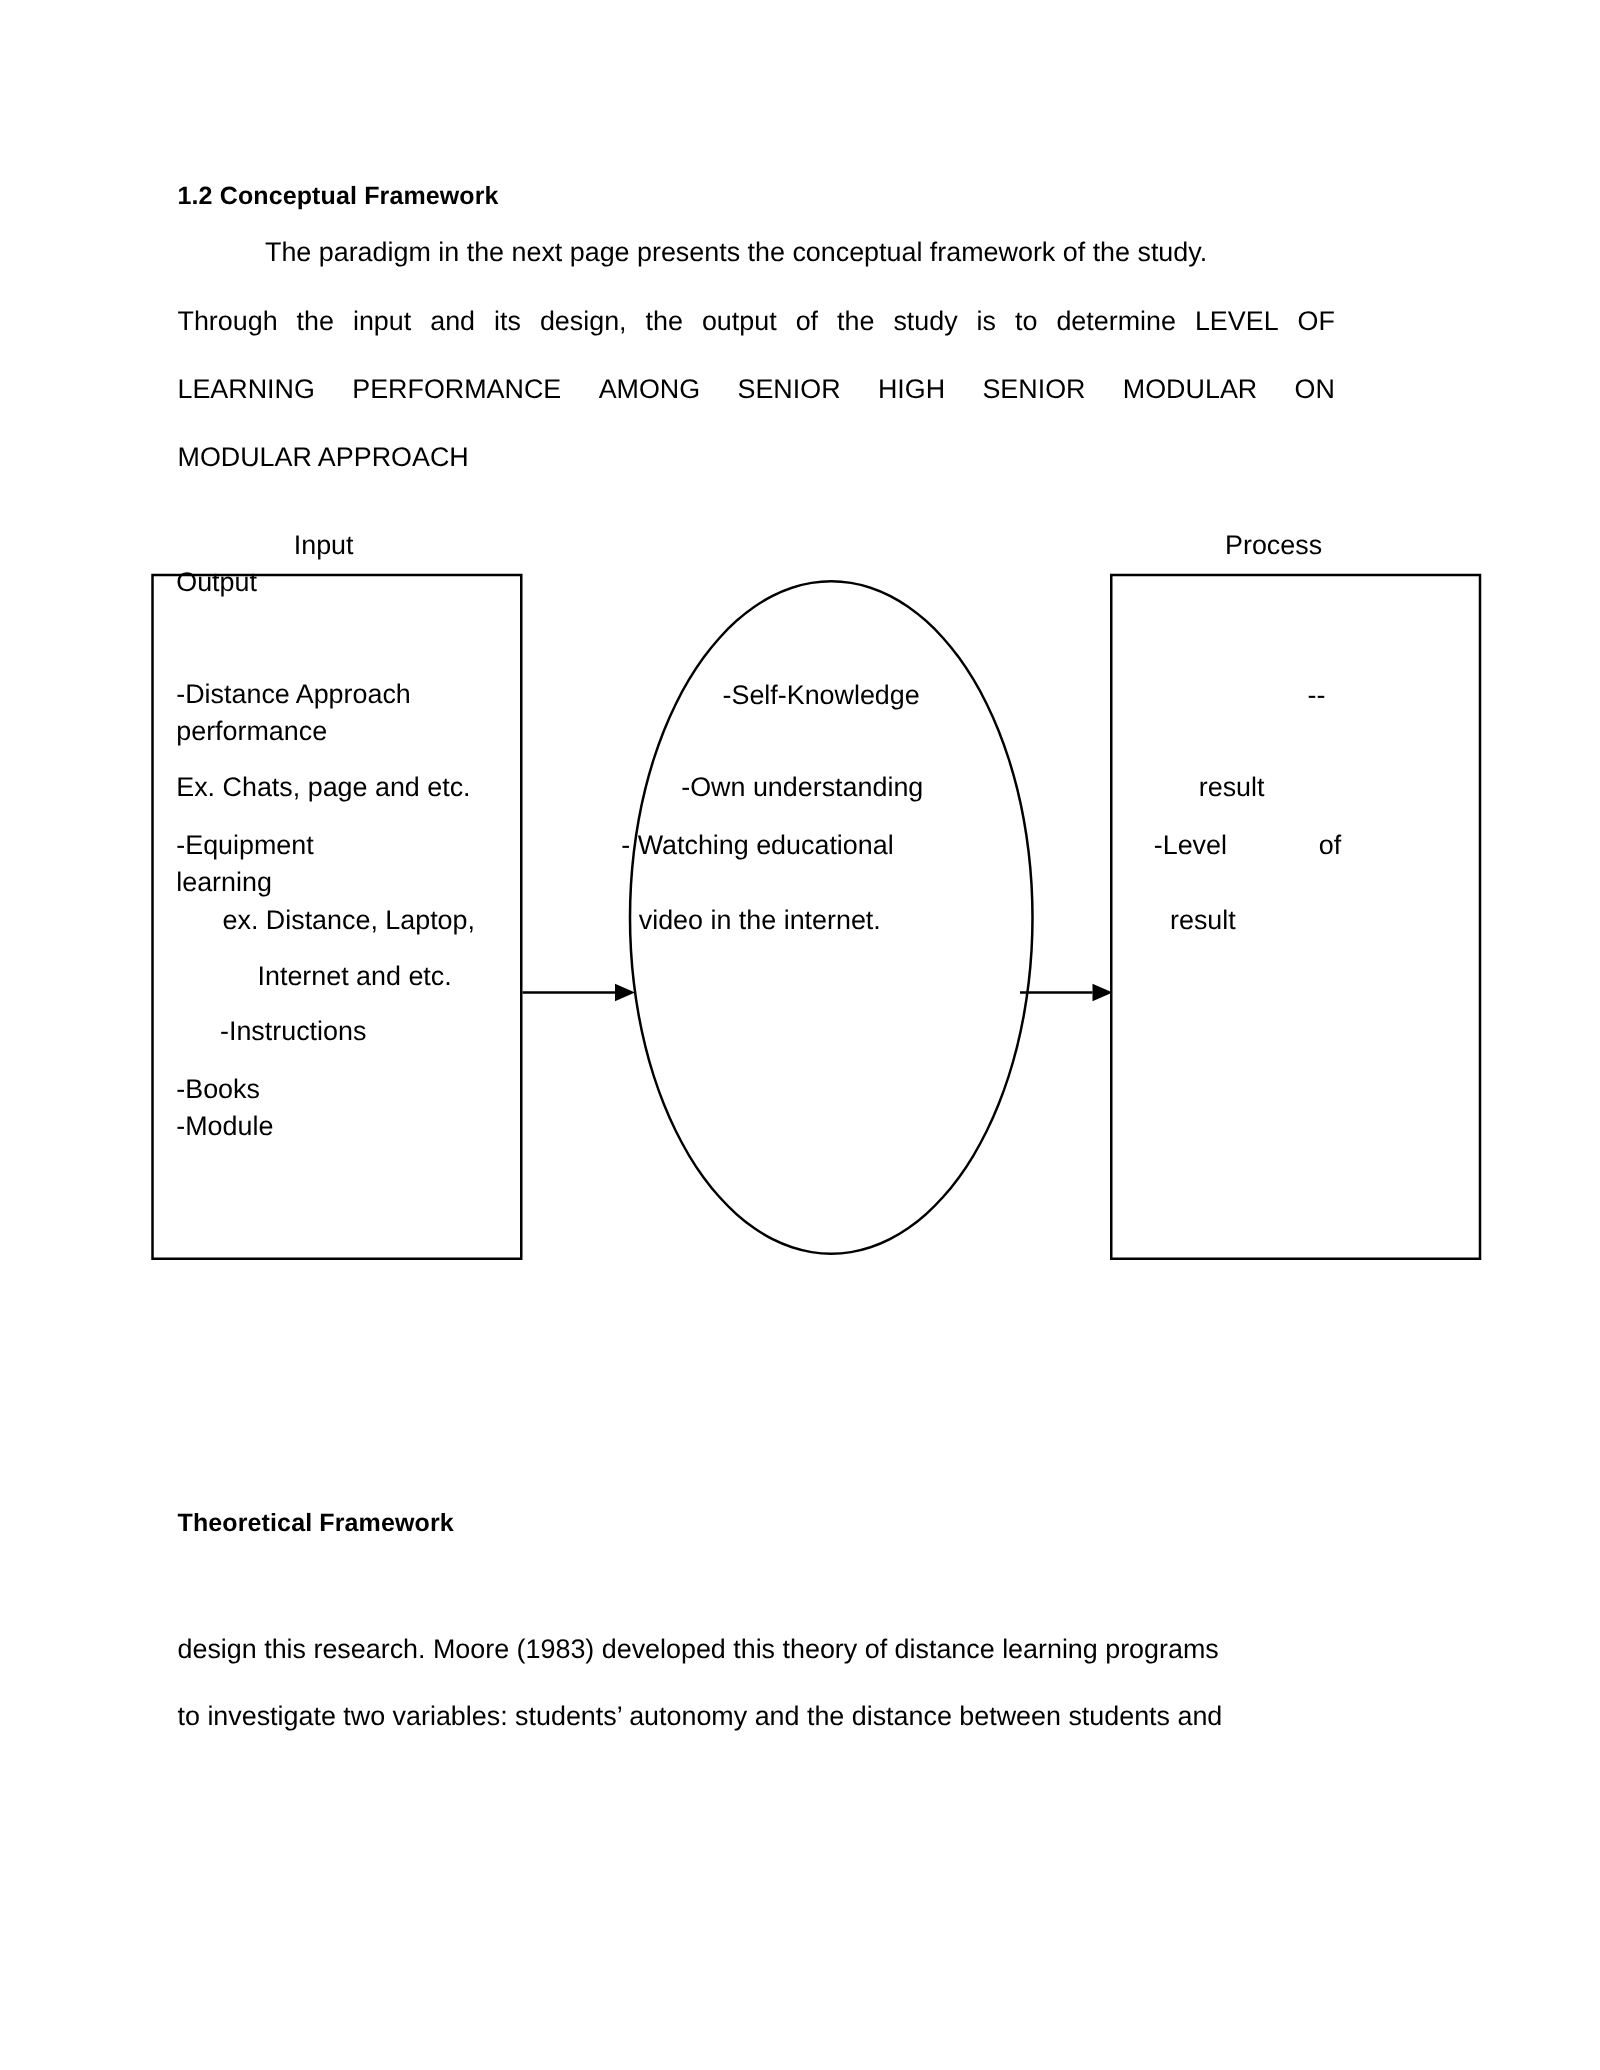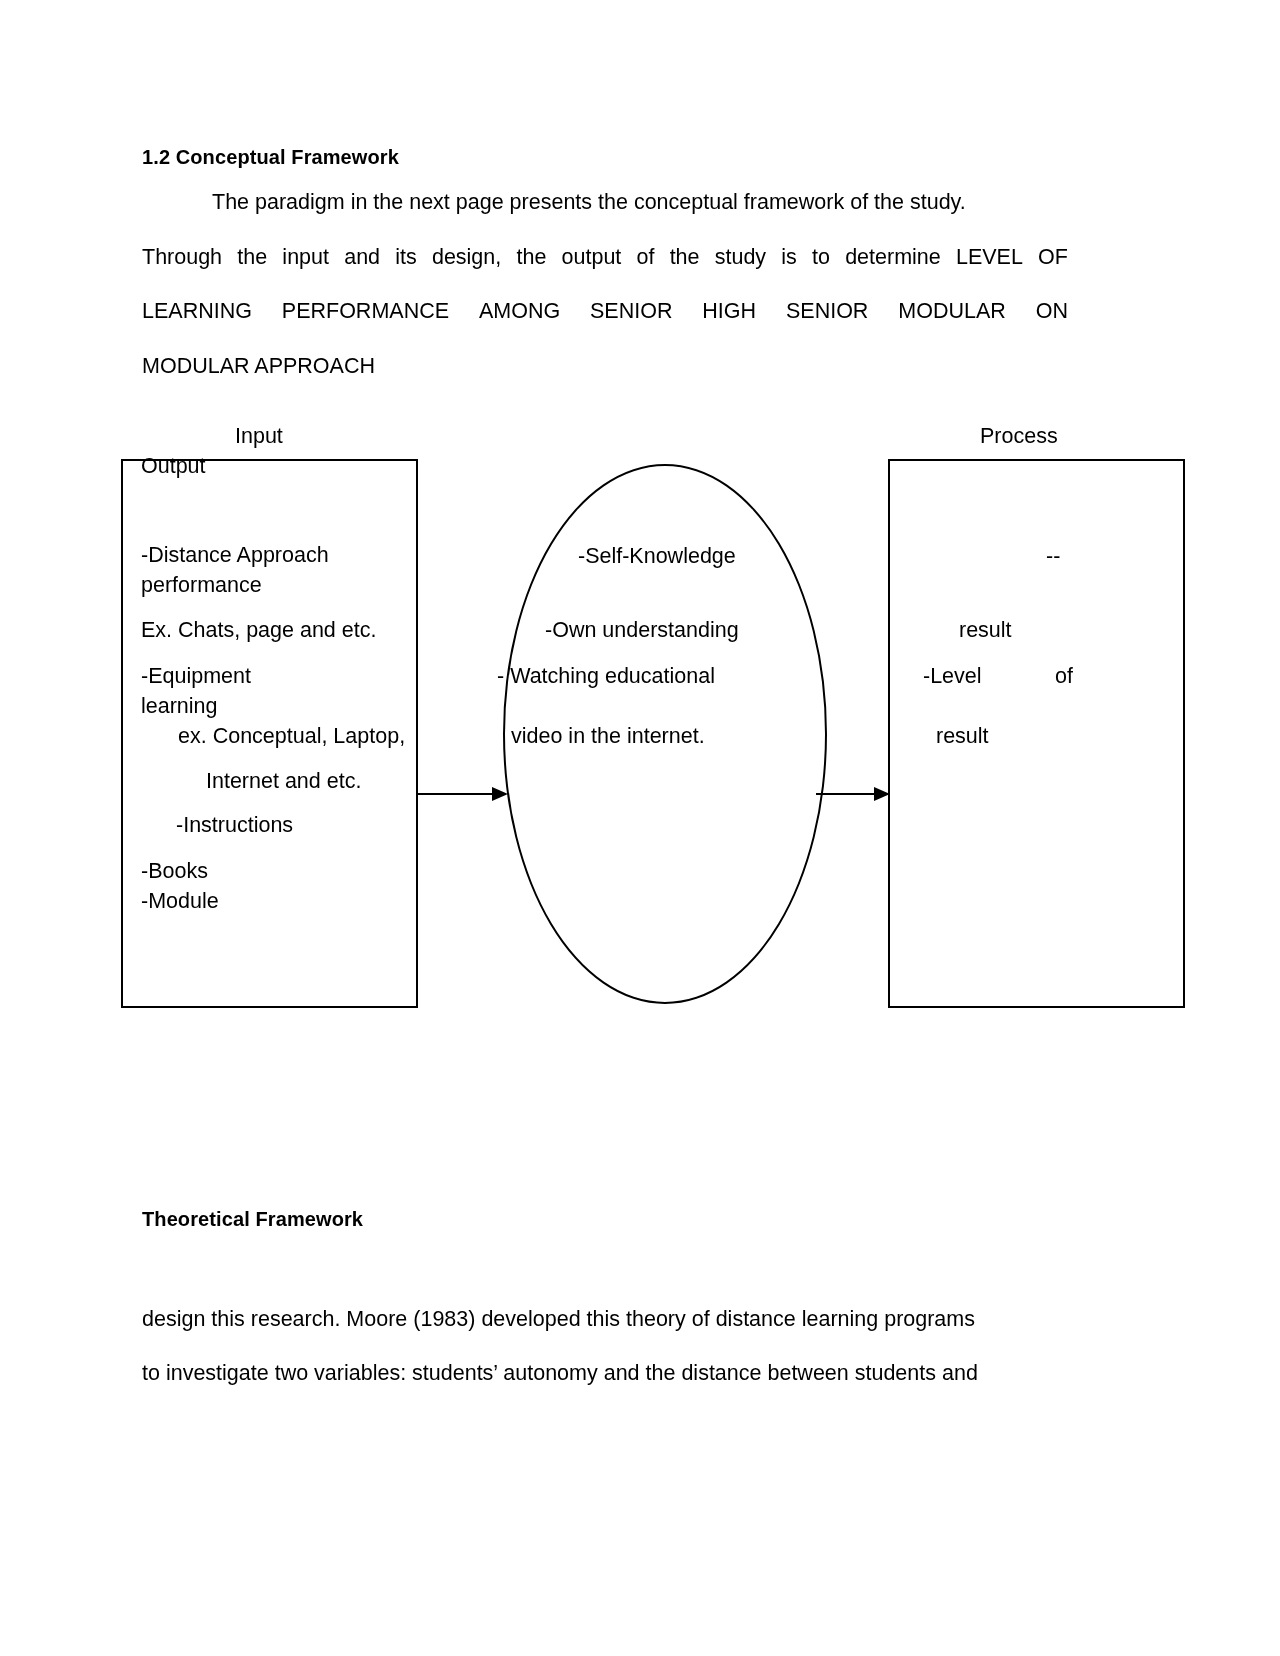--- a/index.html
+++ b/index.html
@@ -132,21 +132,21 @@
 
     <div class="dgm-label" style="left:141px; top:456px;">Output</div>
 
     <div class="box" style="left:121px; top:459px; width:297px; height:549px;"></div>
 
     <div class="box-text" style="left:141px; top:545px;">-Distance Approach</div>
     <div class="box-text" style="left:141px; top:575px;">performance</div>
     <div class="box-text" style="left:141px; top:620px;">Ex. Chats, page and etc.</div>
     <div class="box-text" style="left:141px; top:666px;">-Equipment</div>
     <div class="box-text" style="left:141px; top:696px;">learning</div>
-    <div class="box-text" style="left:178px; top:726px;">ex. Conceptual, Laptop,</div>
+    <div class="box-text" style="left:178px; top:726px;">ex. Distance, Laptop,</div>
     <div class="box-text" style="left:206px; top:771px;">Internet and etc.</div>
     <div class="box-text" style="left:141px; top:815px;margin-left:35px;">-Instructions</div>
     <div class="box-text" style="left:141px; top:861px;">-Books</div>
     <div class="box-text" style="left:141px; top:891px;">-Module</div>
 
     <div class="ellipse" style="left:503px; top:464px; width:324px; height:540px;"></div>
 
     <div class="box-text" style="left:578px; top:546px;">-Self-Knowledge</div>
     <div class="box-text" style="left:545px; top:620px;">-Own understanding</div>
     <div class="box-text" style="left:497px; top:666px;">- Watching educational</div>

